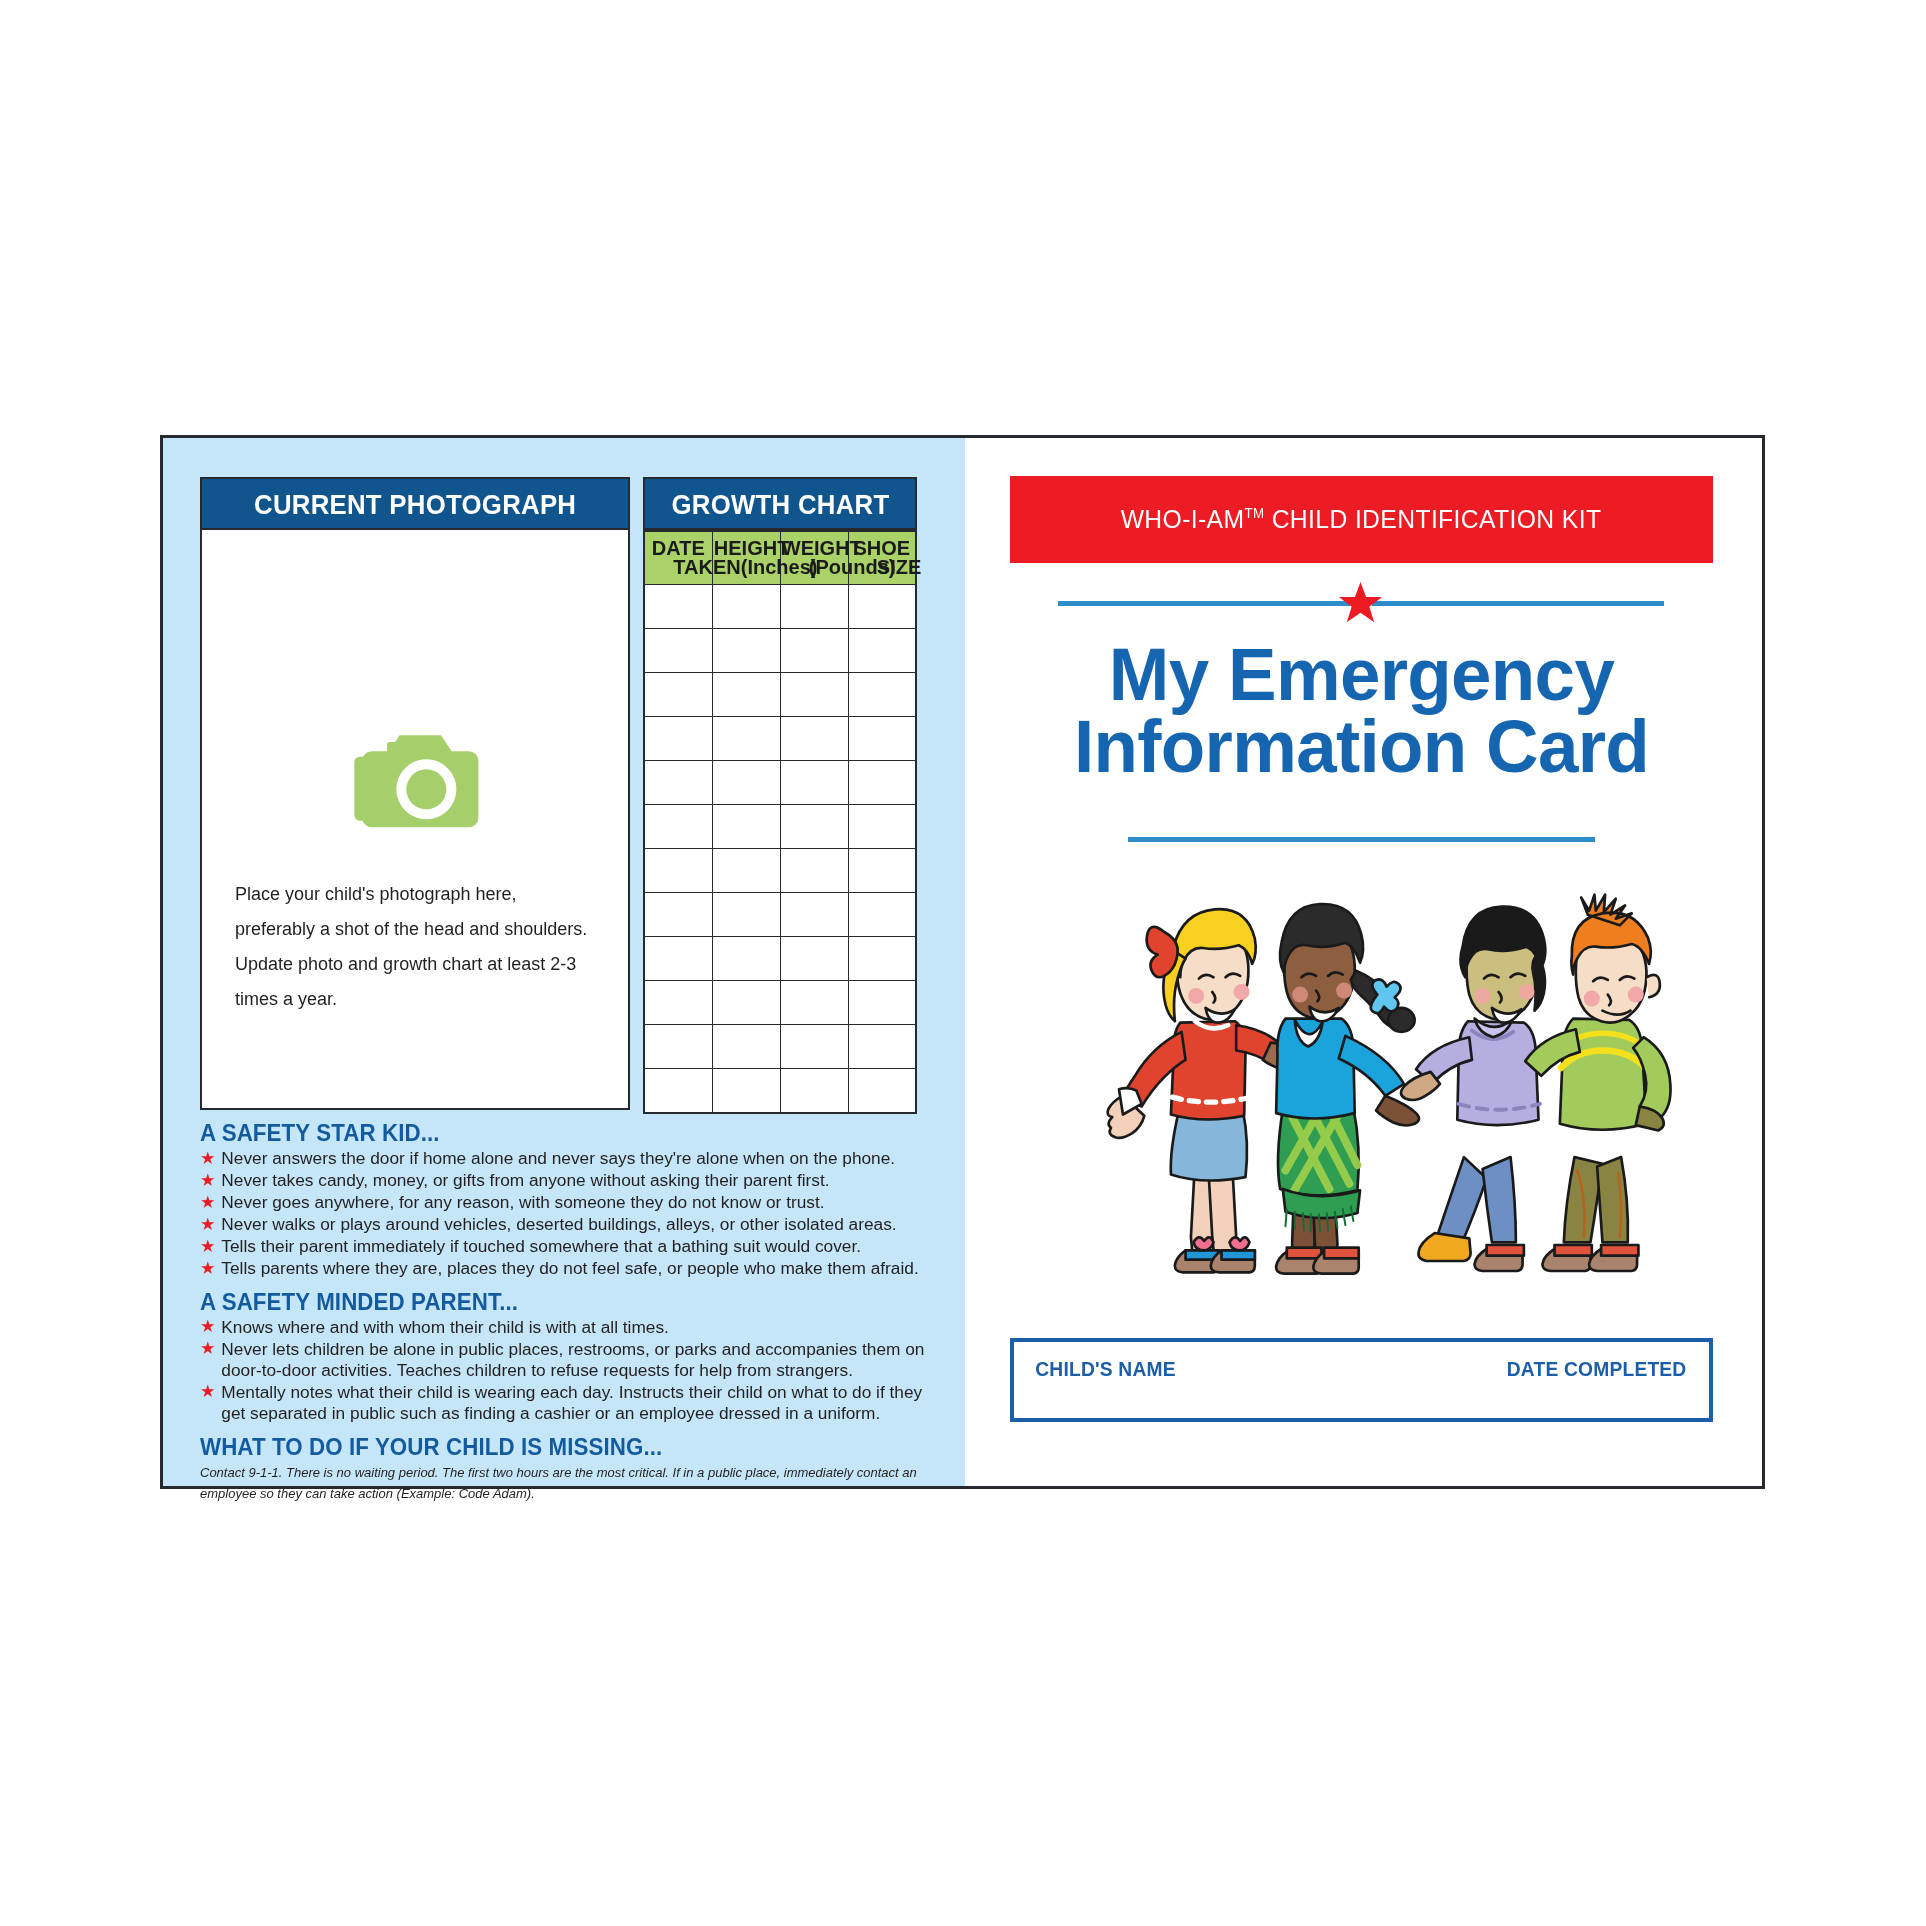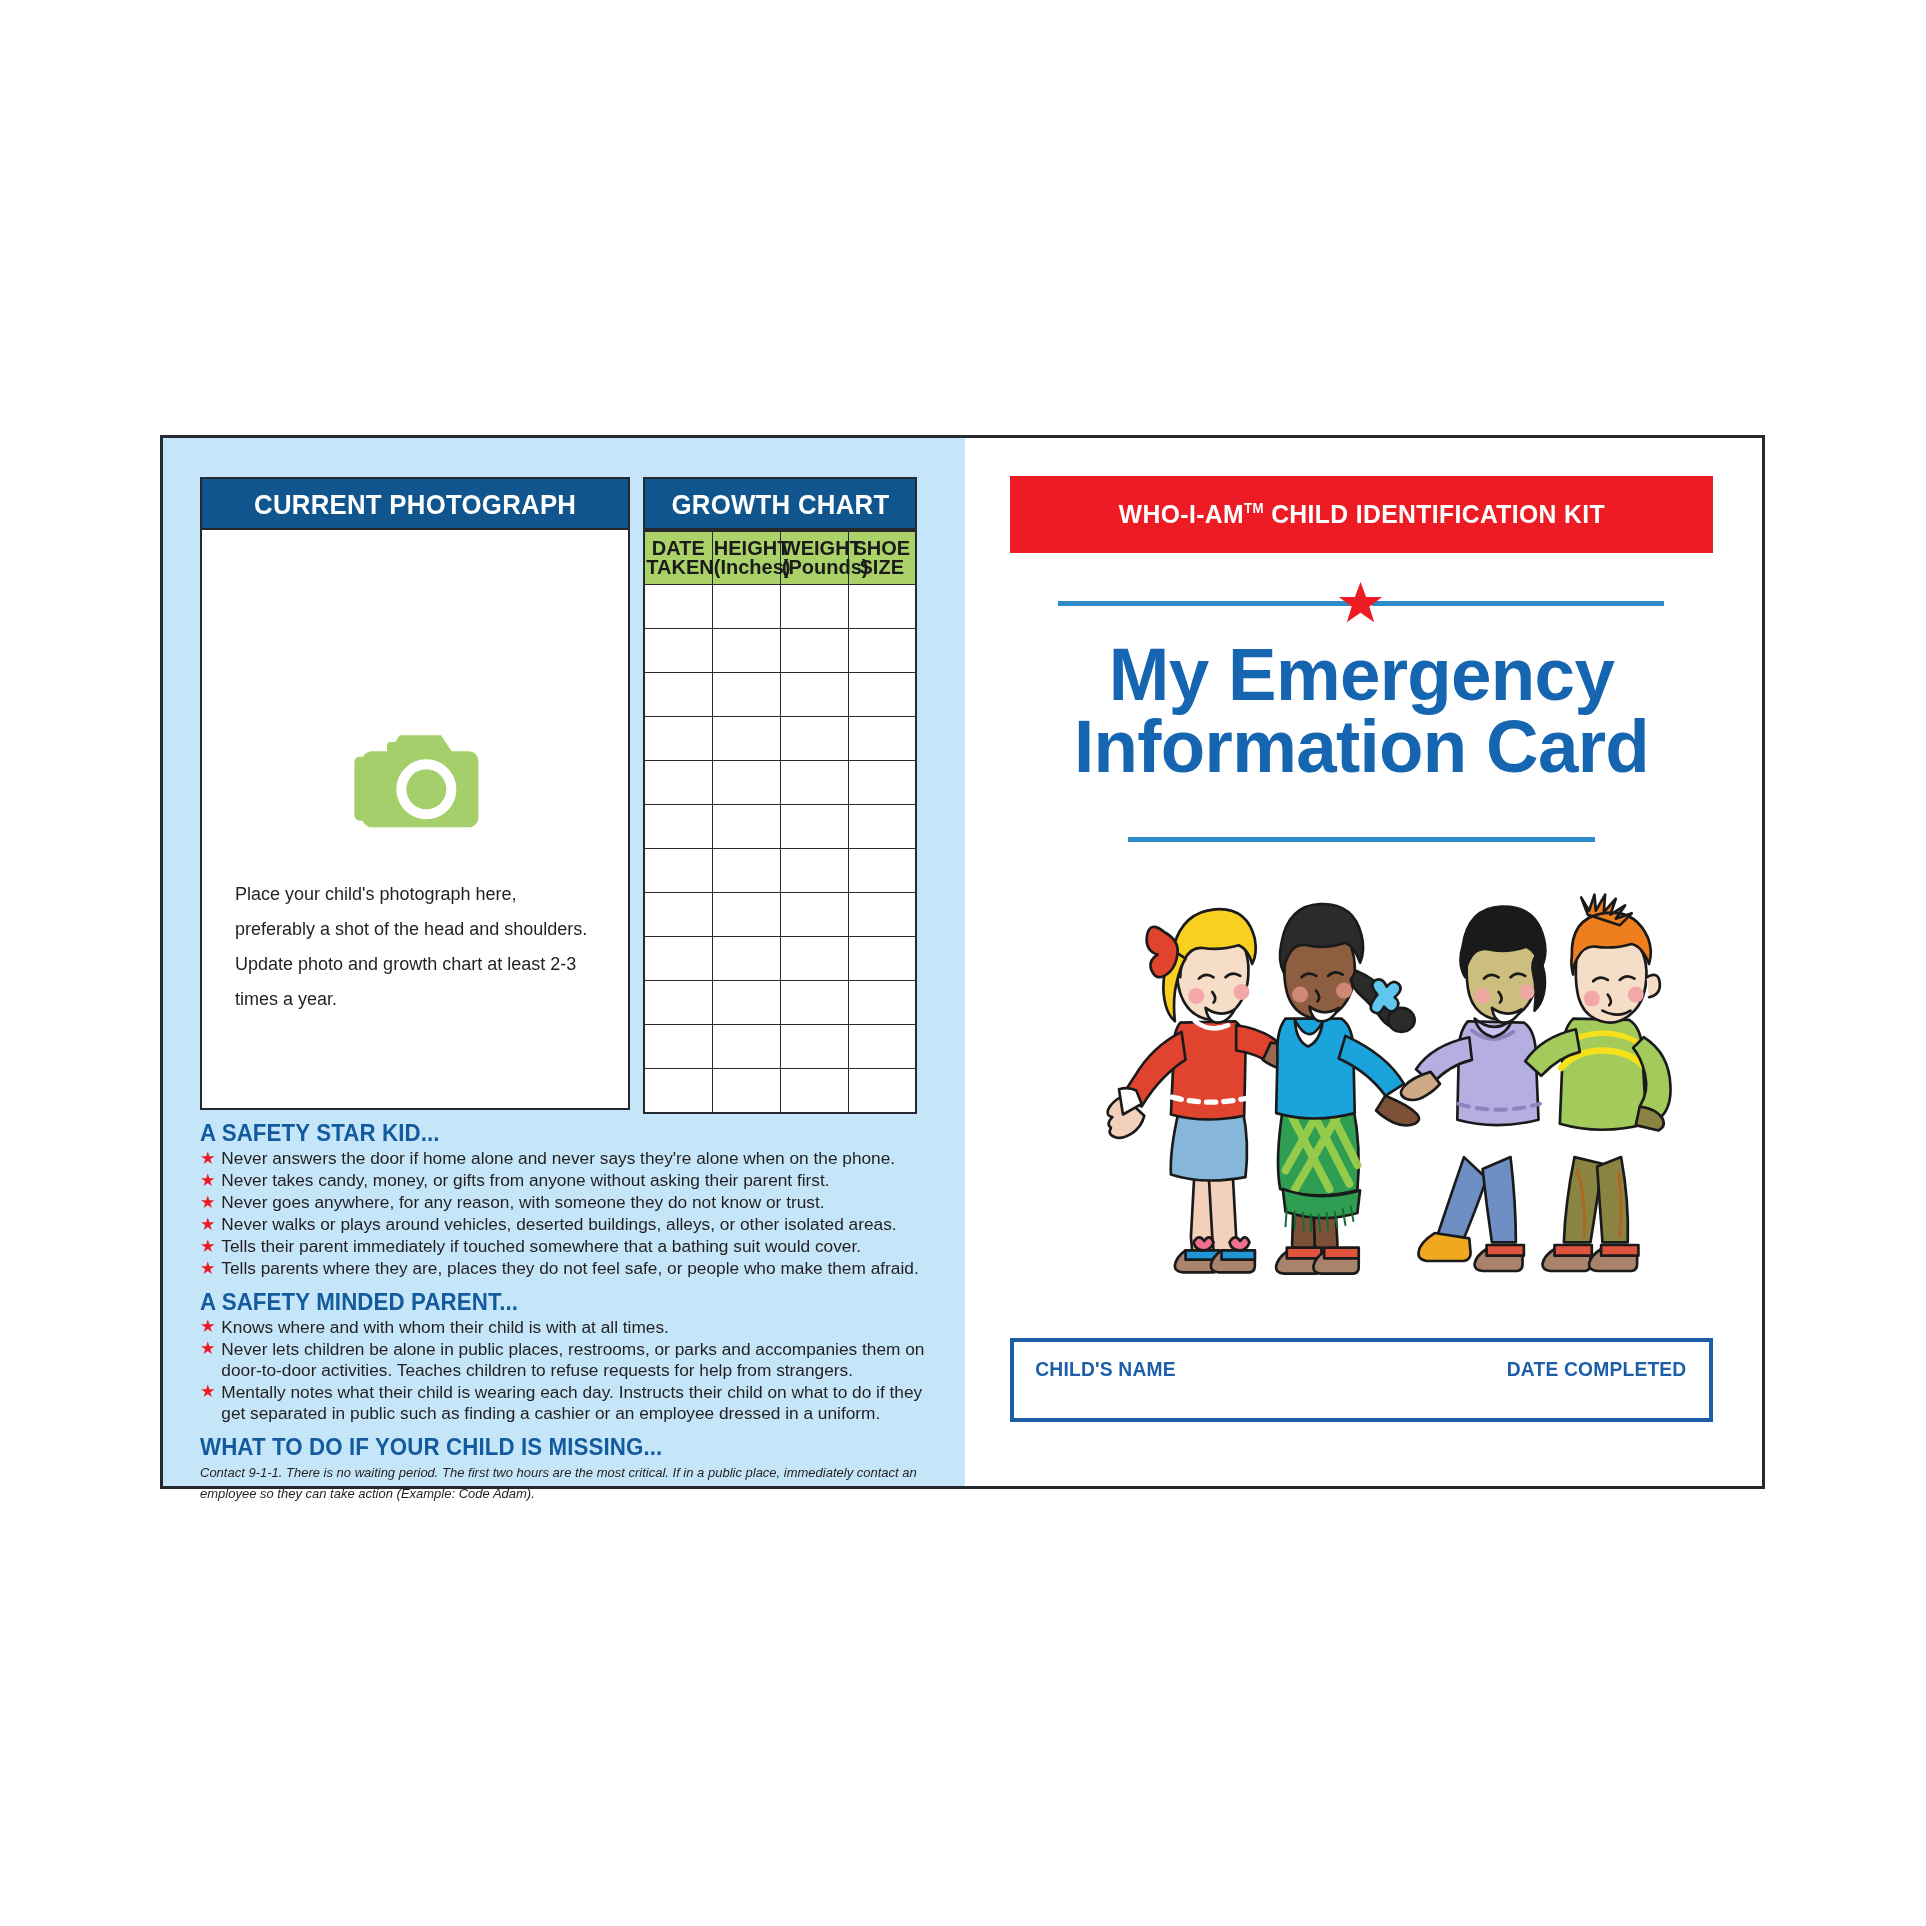--- a/index.html
+++ b/index.html
@@ -91,21 +91,21 @@
   table.growth th{
     background:#aad268;
     border:1.3px solid #262a2e;
     color:#1b1b1b;
     font-size:20px;
     font-weight:bold;
     line-height:18.7px;
     padding:7.3px 1.3px;
     vertical-align:middle;
   }
-  table.growth th .sub{display:block;font-weight:bold;}
+  table.growth th .sub{display:block;font-weight:bold;margin-left:27px;}
   table.growth td{
     border:1.3px solid #262a2e;
     height:41px;
     background:#ffffff;
   }
 
   
   .safety{
     position:absolute;
     left:37px; top:681px;
@@ -135,25 +135,25 @@
     margin:0 0 8px 0;
     font-size:13px;
     line-height:21.3px;
     font-style:italic;
   }
 
   
   .kit-banner{
     position:absolute;
     left:45px; top:38px;
-    width:703px; height:77px;
+    width:703px; height:87px;
     background:#ed1c24;
     color:#ffffff;
     display:flex;align-items:center;justify-content:center;
-    font-size:26px;font-weight:bold;letter-spacing:0.4px;text-align:right;
+    font-size:26px;font-weight:normal;letter-spacing:0.4px;text-align:right;
   }
   .kit-banner .tm{font-size:14px;vertical-align:super;}
   .kit-banner span.inner{display:inline-block;transform:scaleX(.95);}
 
   .rule-row{
     position:absolute;
     left:93px; top:163px;
     width:606px;
     display:flex;align-items:center;justify-content:center;
   }

